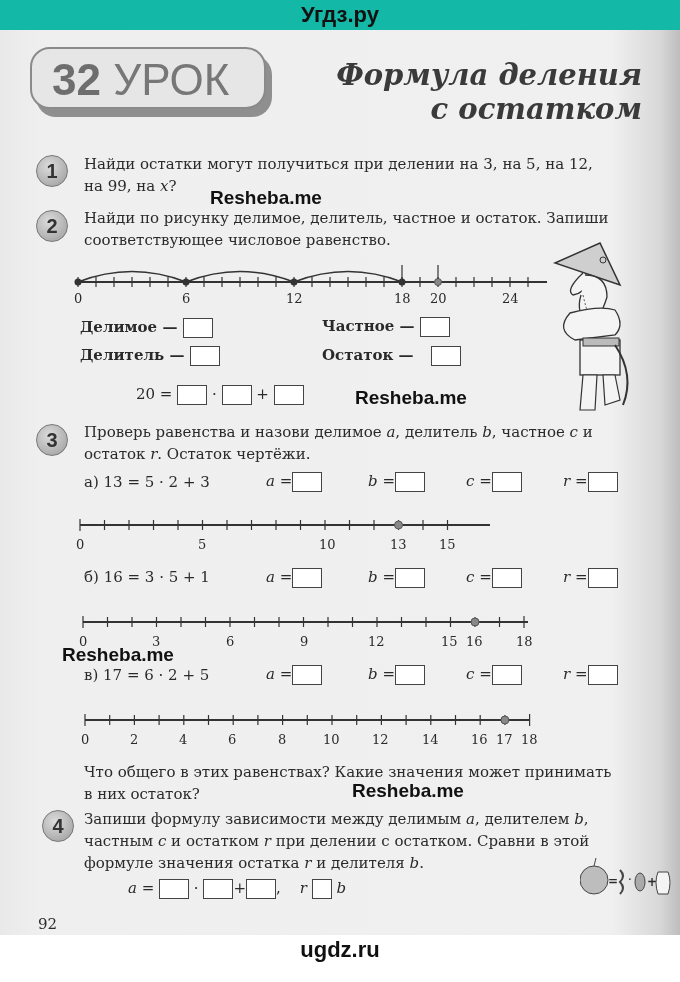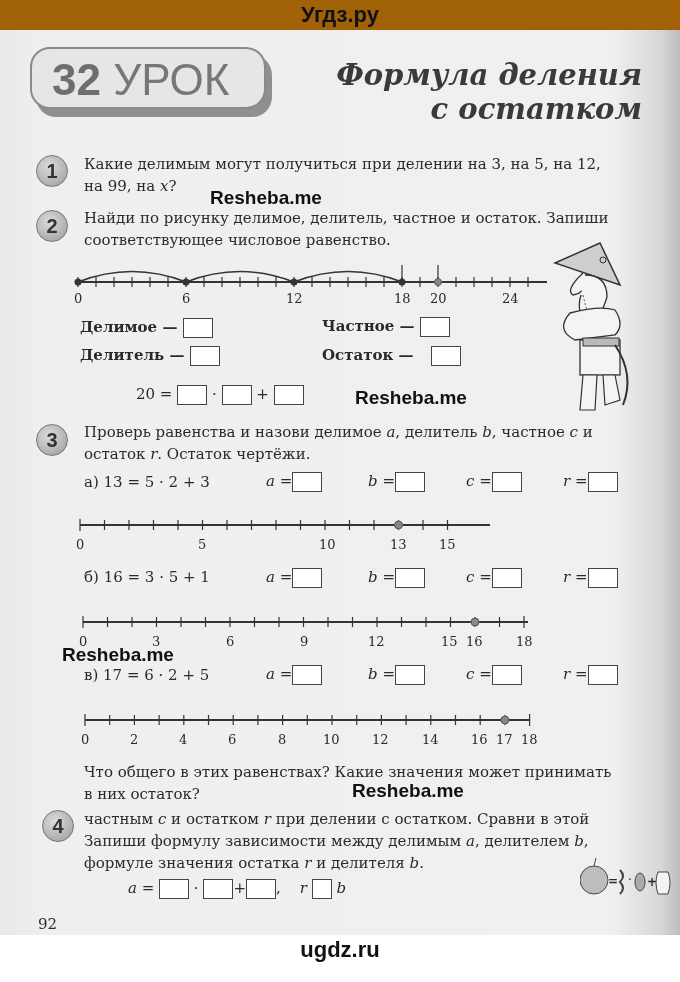--- a/index.html
+++ b/index.html
@@ -4,21 +4,21 @@
 <style>
   html, body { margin: 0; padding: 0; }
   body {
     width: 680px; height: 982px; position: relative; overflow: hidden;
     background: #ffffff;
     font-family: "DejaVu Serif", serif;
     color: #2a2a2a;
   }
   .site-top {
     position: absolute; left: 0; top: 0; width: 680px; height: 38px;
-    background: #a16207; text-align: center;
+    background: #14b8a6; text-align: center;
     font-family: "Liberation Sans", sans-serif; font-weight: bold;
     font-size: 22px; line-height: 30px; color: #111;
   }
   .site-bottom {
     position: absolute; left: 0; top: 935px; width: 680px; height: 47px;
     background: #fff; text-align: center;
     font-family: "Liberation Sans", sans-serif; font-weight: bold;
     font-size: 22px; line-height: 30px; color: #111;
   }
   .page {
@@ -80,21 +80,21 @@
   <span class="num">32</span>
   <span>УРОК</span>
 </div>
 <div class="lesson-title">
   <div>Формула деления</div>
   <div>с остатком</div>
 </div>
 
 <div class="task-num" style="left:36px; top:155px;">1</div>
 <div class="para" style="left:84px; top:153px;">
-  <div>Какие делимым могут получиться при делении на 3, на 5, на 12,</div>
+  <div>Найди остатки могут получиться при делении на 3, на 5, на 12,</div>
   <div><span>на 99, на </span><span class="it">x</span><span>?</span></div>
 </div>
 <div class="watermark" style="left:210px; top:187px;">Resheba.me</div>
 
 <div class="task-num" style="left:36px; top:210px;">2</div>
 <div class="para" style="left:84px; top:207px;">
   <div>Найди по рисунку делимое, делитель, частное и остаток. Запиши</div>
   <div>соответствующее числовое равенство.</div>
 </div>
 
@@ -315,22 +315,22 @@
 </svg>
 
 <div class="para" style="left:84px; top:761px;">
   <div>Что общего в этих равенствах? Какие значения может принимать</div>
   <div>в них остаток?</div>
 </div>
 <div class="watermark" style="left:352px; top:780px;">Resheba.me</div>
 
 <div class="task-num" style="left:42px; top:810px;">4</div>
 <div class="para" style="left:84px; top:808px;">
+  <div><span>Запиши формулу зависимости между  делимым </span><span class="it">a</span><span>,  делителем </span><span class="it">b</span><span>,</span></div>
   <div><span>частным </span><span class="it">c</span><span>  и  остатком </span><span class="it">r</span><span>  при делении с остатком. Сравни в этой</span></div>
-  <div><span>Запиши формулу зависимости между  делимым </span><span class="it">a</span><span>,  делителем </span><span class="it">b</span><span>,</span></div>
   <div><span>формуле значения  остатка </span><span class="it">r</span><span> и делителя </span><span class="it">b</span><span>.</span></div>
 </div>
 
 <div class="eqrow" style="left:128px; top:879px;">
   <span class="it">a =</span>
   <span class="box"></span>
   <span>·</span>
   <span class="box"></span><span>+</span><span class="box"></span><span>,</span>
   &nbsp;&nbsp;&nbsp;<span class="it">r</span>
   <span class="box" style="width:20px;"></span>

